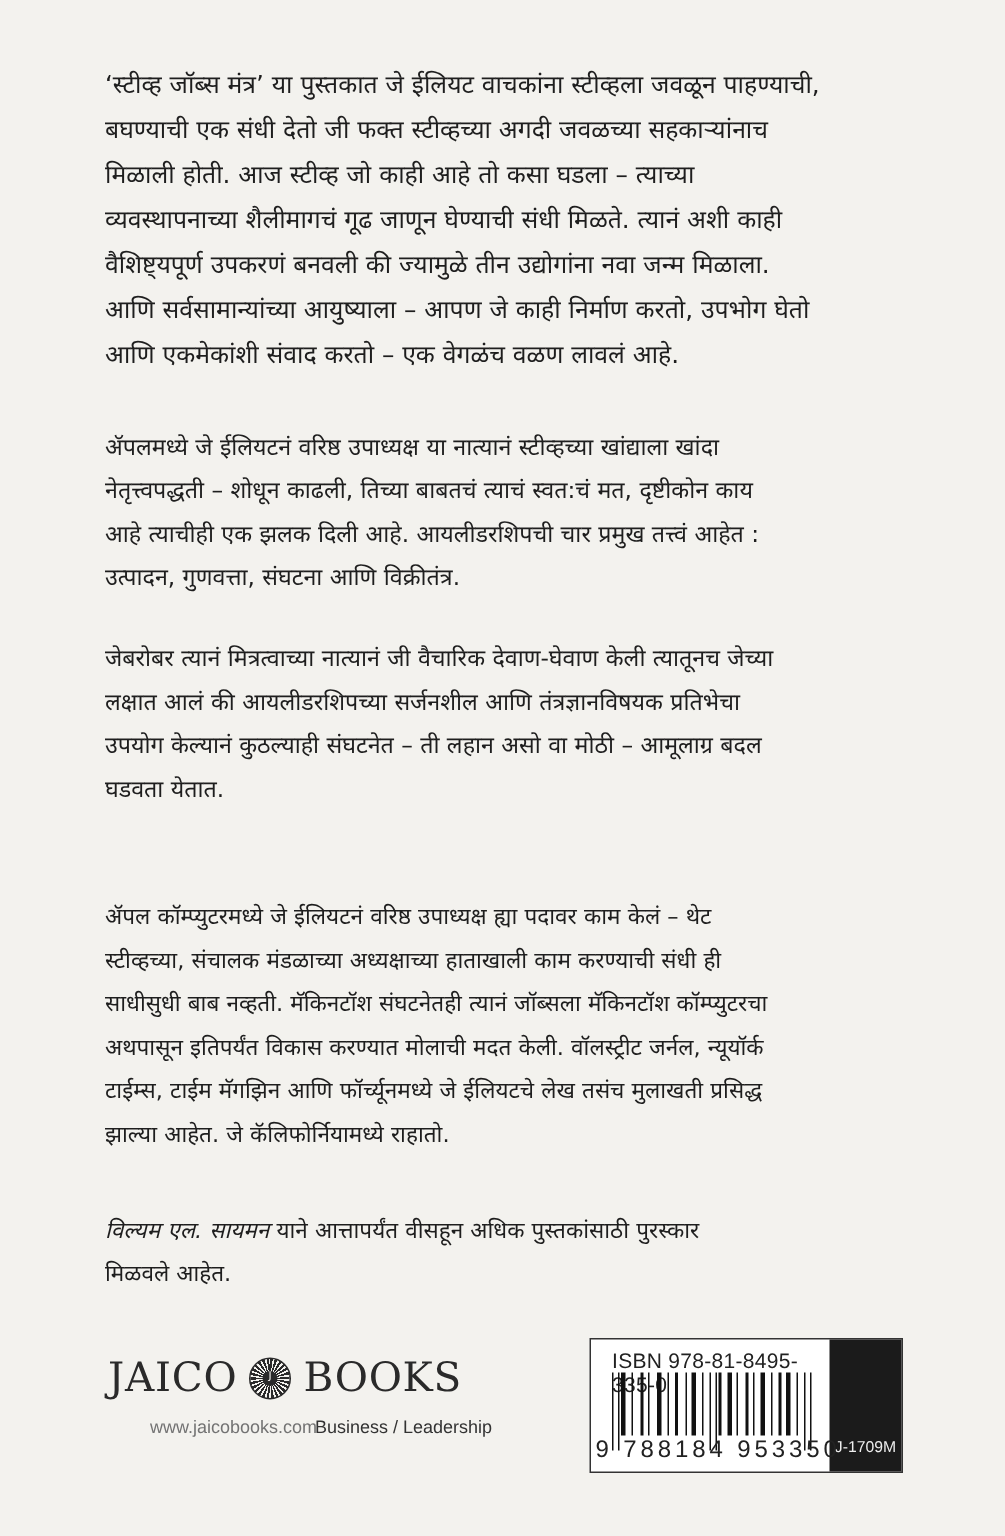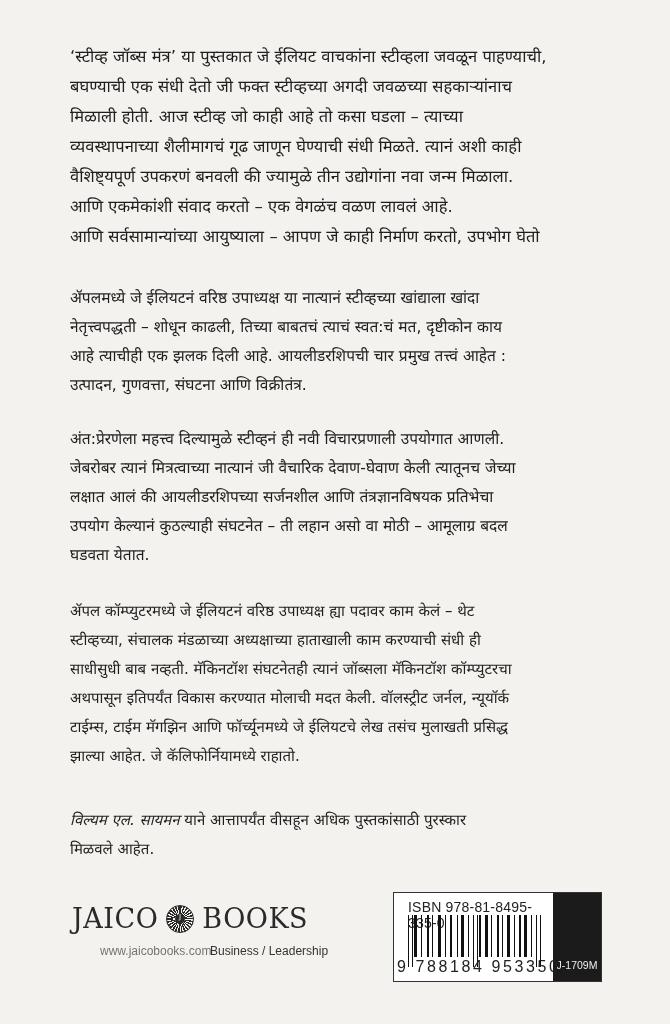--- a/index.html
+++ b/index.html
@@ -100,33 +100,32 @@
 <body>
 
 <div>
 
   <p class="para" id="p1">
     <span class="line">‘स्टीव्ह जॉब्स मंत्र’ या पुस्तकात जे ईलियट वाचकांना स्टीव्हला जवळून पाहण्याची,</span>
     <span class="line">बघण्याची एक संधी देतो जी फक्त स्टीव्हच्या अगदी जवळच्या सहकाऱ्यांनाच</span>
     <span class="line">मिळाली होती. आज स्टीव्ह जो काही आहे तो कसा घडला – त्याच्या</span>
     <span class="line">व्यवस्थापनाच्या शैलीमागचं गूढ जाणून घेण्याची संधी मिळते. त्यानं अशी काही</span>
     <span class="line">वैशिष्ट्यपूर्ण उपकरणं बनवली की ज्यामुळे तीन उद्योगांना नवा जन्म मिळाला.</span>
+    <span class="line">आणि सर्वसामान्यांच्या आयुष्याला – आपण जे काही निर्माण करतो, उपभोग घेतो</span>
     <span class="line">आणि एकमेकांशी संवाद करतो – एक वेगळंच वळण लावलं आहे.</span>
-    <span class="line">आणि सर्वसामान्यांच्या आयुष्याला – आपण जे काही निर्माण करतो, उपभोग घेतो</span>
   </p>
 
   <p class="para dense" id="p2">
     <span class="line">ॲपलमध्ये जे ईलियटनं वरिष्ठ उपाध्यक्ष या नात्यानं स्टीव्हच्या खांद्याला खांदा</span>
     <span class="line">नेतृत्त्वपद्धती – शोधून काढली, तिच्या बाबतचं त्याचं स्वत:चं मत, दृष्टीकोन काय</span>
     <span class="line">आहे त्याचीही एक झलक दिली आहे. आयलीडरशिपची चार प्रमुख तत्त्वं आहेत :</span>
     <span class="line">उत्पादन, गुणवत्ता, संघटना आणि विक्रीतंत्र.</span>
   </p>
 
   <p class="para dense" id="p3">
-    <span class="line">अंत:प्रेरणेला महत्त्व दिल्यामुळे स्टीव्हनं ही नवी विचारप्रणाली उपयोगात आणली.</span>
     <span class="line">जेबरोबर त्यानं मित्रत्वाच्या नात्यानं जी वैचारिक देवाण-घेवाण केली त्यातूनच जेच्या</span>
     <span class="line">लक्षात आलं की आयलीडरशिपच्या सर्जनशील आणि तंत्रज्ञानविषयक प्रतिभेचा</span>
     <span class="line">उपयोग केल्यानं कुठल्याही संघटनेत – ती लहान असो वा मोठी – आमूलाग्र बदल</span>
     <span class="line">घडवता येतात.</span>
   </p>
 
   <p class="para bio" id="p4">
     <span class="line">ॲपल कॉम्प्युटरमध्ये जे ईलियटनं वरिष्ठ उपाध्यक्ष ह्या पदावर काम केलं – थेट</span>
     <span class="line">स्टीव्हच्या, संचालक मंडळाच्या अध्यक्षाच्या हाताखाली काम करण्याची संधी ही</span>
     <span class="line">साधीसुधी बाब नव्हती. मॅकिनटॉश संघटनेतही त्यानं जॉब्सला मॅकिनटॉश कॉम्प्युटरचा</span>

